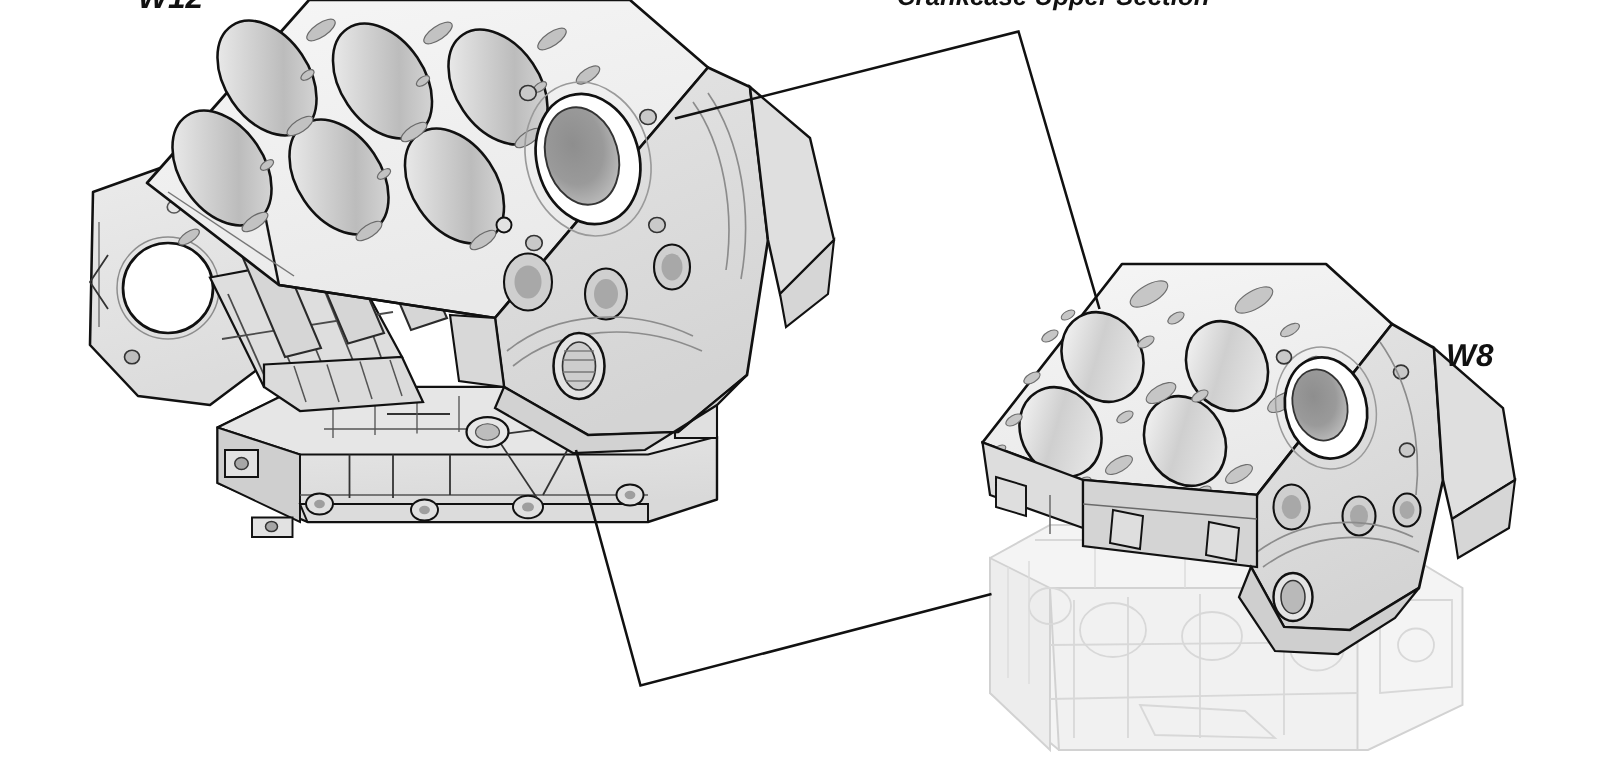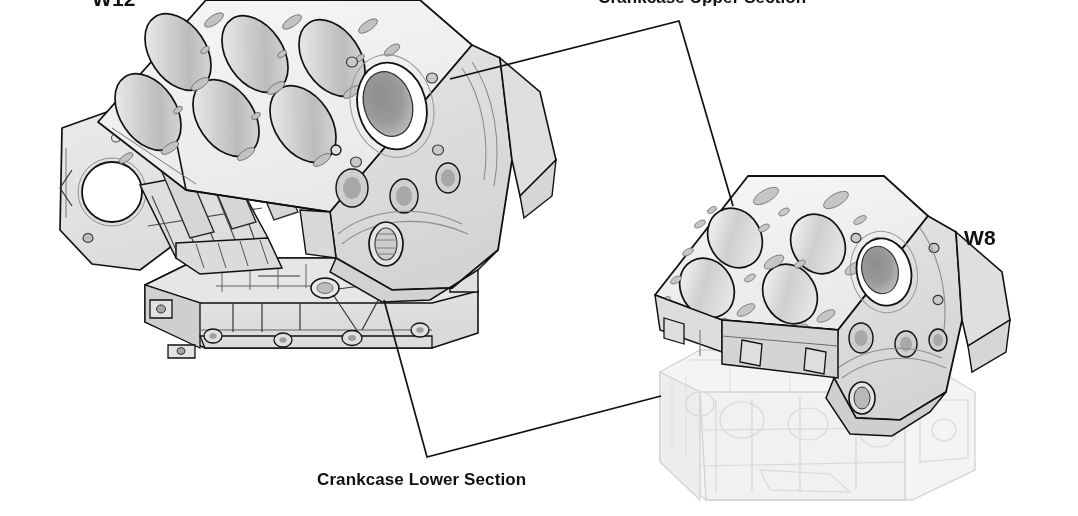--- a/index.html
+++ b/index.html
@@ -1,20 +1,20 @@
 <!DOCTYPE html>
 <html><head>
 <meta charset="utf-8">
 <title>Engine Crankcase Diagram</title>
 <style>
   html,body{margin:0;padding:0;background:#ffffff;}
   body{width:1078px;height:516px;overflow:hidden;font-family:"Liberation Sans",sans-serif;}
   #stage{position:relative;width:1078px;height:516px;background:#ffffff;overflow:hidden;}
   #art{position:absolute;left:0;top:0;width:1078px;height:516px;}
-  .lbl{position:absolute;font-family:"Liberation Sans",sans-serif;font-weight:bold;color:#111111;white-space:nowrap;letter-spacing:.1px;}
+  .lbl{position:absolute;font-family:"Liberation Sans",sans-serif;font-weight:bold;color:#111111;white-space:nowrap;letter-spacing:.1px;font-style:italic;}
   #lbl-w12{left:92px;top:-13px;font-size:21px;}
   #lbl-w8{left:964px;top:226px;font-size:21px;}
   #lbl-upper{left:598px;top:-12px;font-size:17px;}
   #lbl-lower{left:317px;top:470px;font-size:17px;}
 </style>
 </head>
 <body>
 
 <div id="stage">
 
@@ -368,15 +368,14 @@
       <polyline points="384,300 427,457 661,396"></polyline>
     </g>
   </svg>
 
   <div class="lbl" id="lbl-w12">W12</div>
 
   <div class="lbl" id="lbl-w8">W8</div>
 
   <div class="lbl" id="lbl-upper">Crankcase Upper Section</div>
 
-  <div class="lbl" id="lbl-lower">Crankcase Lower Section</div>
 
 </div>
 
 </body></html>

